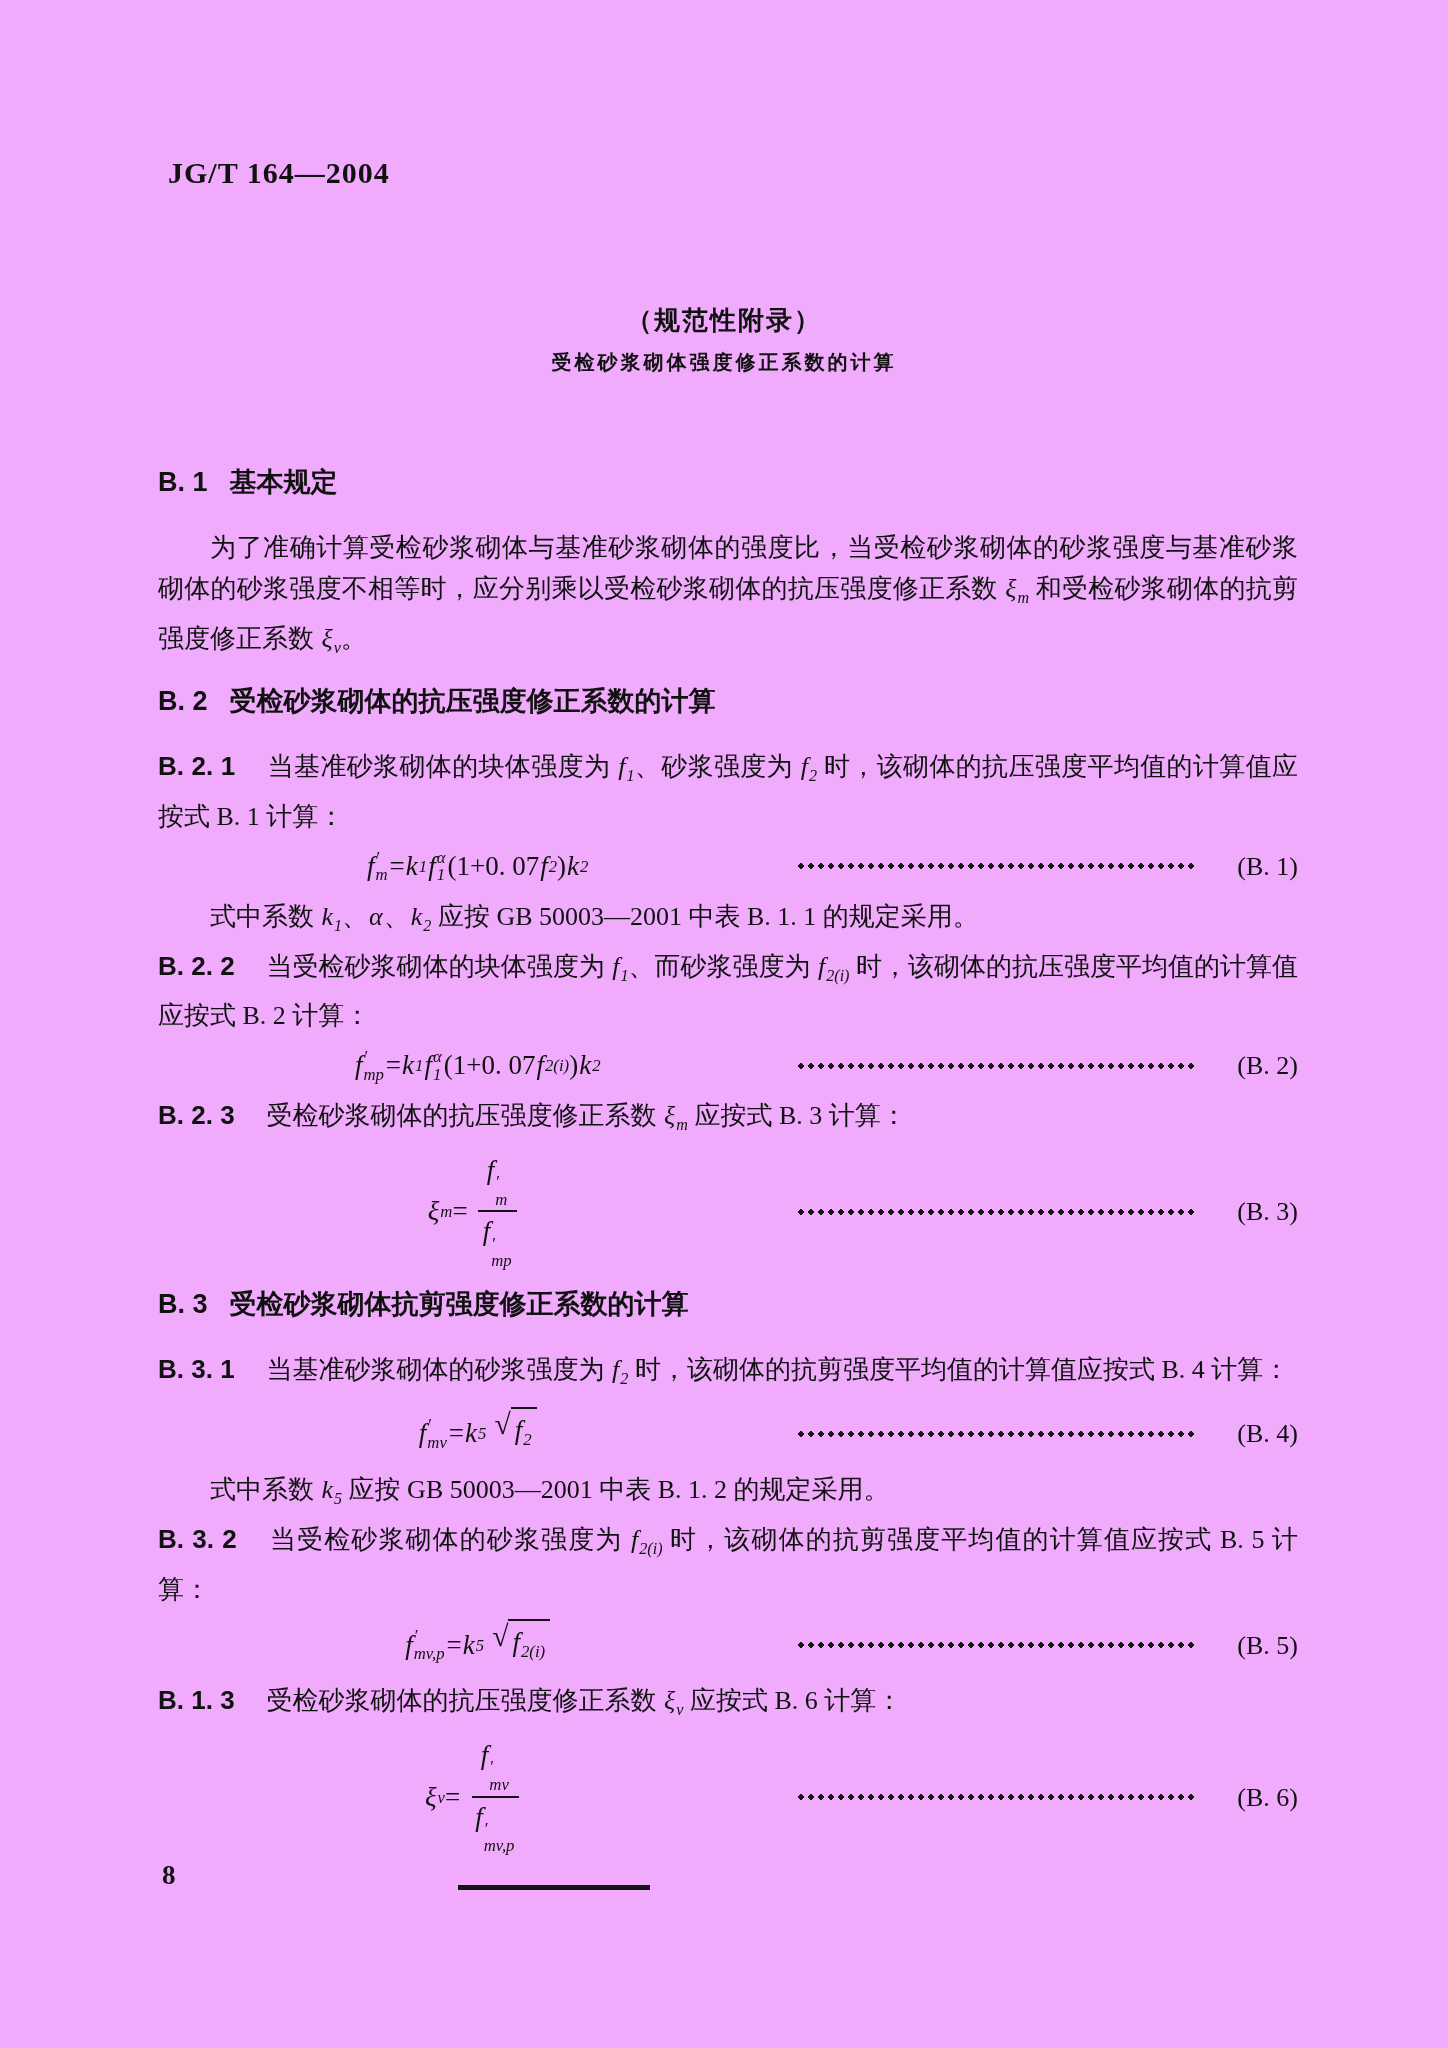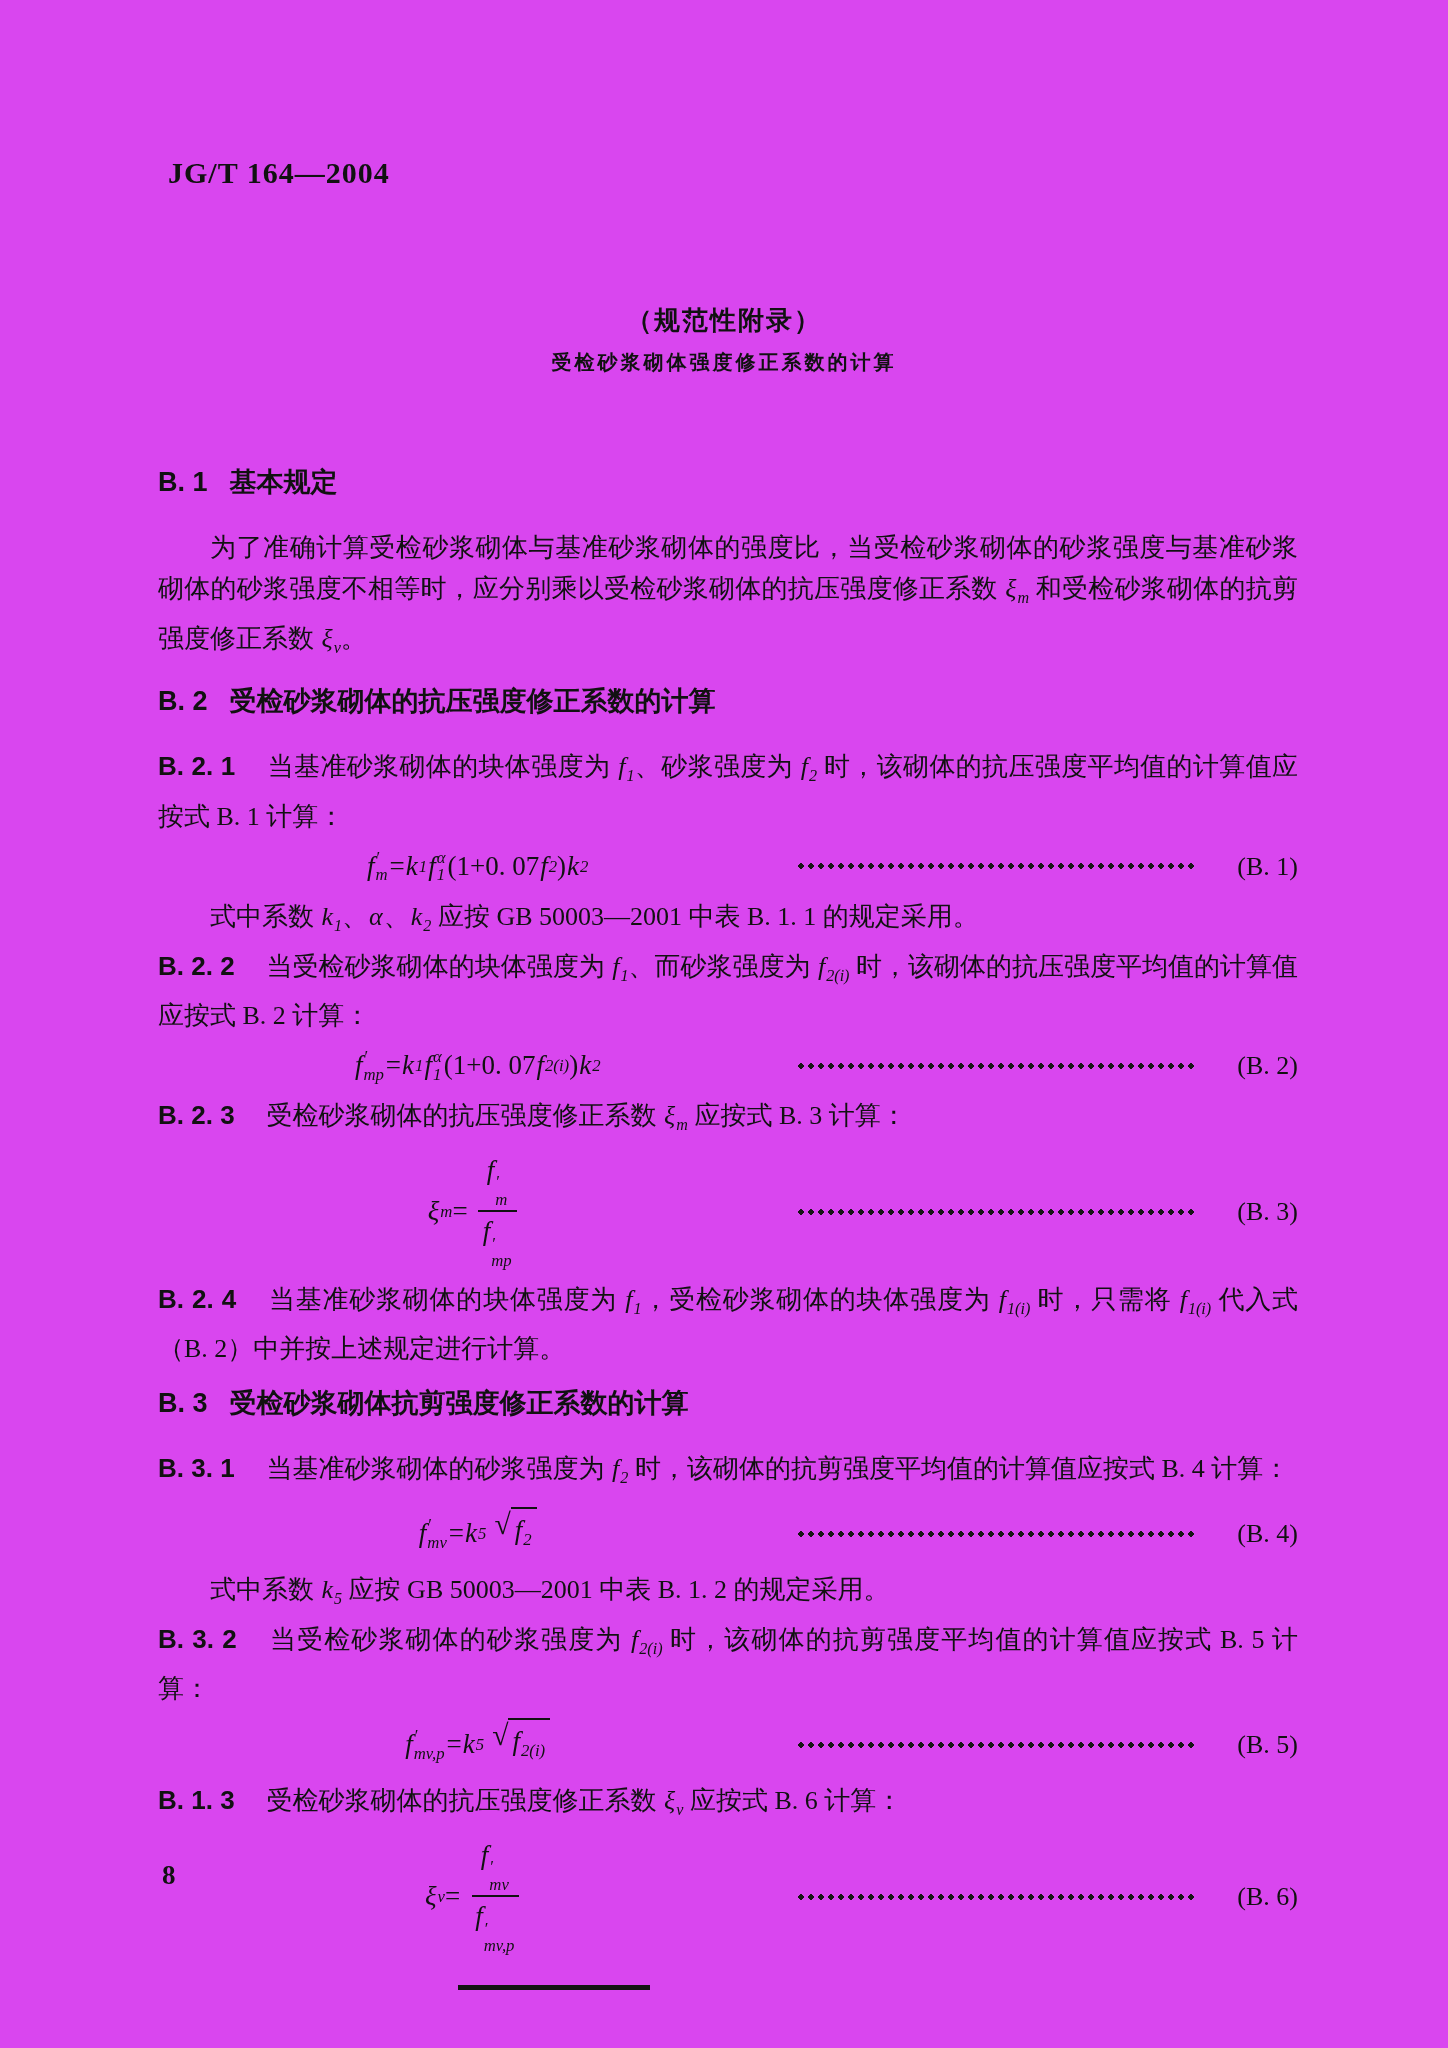--- a/index.html
+++ b/index.html
@@ -1,19 +1,19 @@
 <!DOCTYPE html>
 <html><head>
 <meta charset="utf-8">
 <style>
   html,body{margin:0;padding:0;background:#ffffff;}
   .page{
     position:relative;
     width:1448px;height:2048px;
-    background:#d946ef;color:#111;
+    background:#f0abfc;color:#111;
     font-family:"Liberation Serif", serif;
     overflow:hidden;
   }
   .doc-header{
     position:absolute;top:156px;left:168px;
     font-size:30px;font-weight:bold;letter-spacing:1px;
     font-family:"Liberation Serif", serif;
   }
   .title-block{
     position:absolute;top:290px;left:0;right:0;
@@ -150,21 +150,20 @@
               </span></span>
             <span class="den"><span class="var">f</span><span class="stack">
                 <span class="up">′</span>
                 <span class="down">mp</span>
               </span></span>
           </span>
         </span>
         <span class="leader"></span>
         <span class="fnum">(B. 3)</span>
       </div>
-      <div class="para"><span class="lead">B. 2. 4</span><span class="tk">当基准砂浆砌体的块体强度为 </span><span class="var">f</span><span class="sub">1</span><span class="tk">，受检砂浆砌体的块体强度为 </span><span class="var">f</span><span class="sub">1(i)</span><span class="tk"> 时，只需将 </span><span class="var">f</span><span class="sub">1(i)</span><span class="tk"> 代入式（B. 2）中并按上述规定进行计算。</span></div>
       <div class="heading"><span class="hnum">B. 3</span><span class="htitle">受检砂浆砌体抗剪强度修正系数的计算</span></div>
       <div class="para"><span class="lead">B. 3. 1</span><span class="tk">当基准砂浆砌体的砂浆强度为 </span><span class="var">f</span><span class="sub">2</span><span class="tk"> 时，该砌体的抗剪强度平均值的计算值应按式 B. 4 计算：</span></div>
       <div class="formula-row">
         <span class="fbody">
           <span class="var">f</span>
           <span class="stack">
             <span class="up">′</span>
             <span class="down">mv</span>
           </span>
           <span class="tk">=</span>

